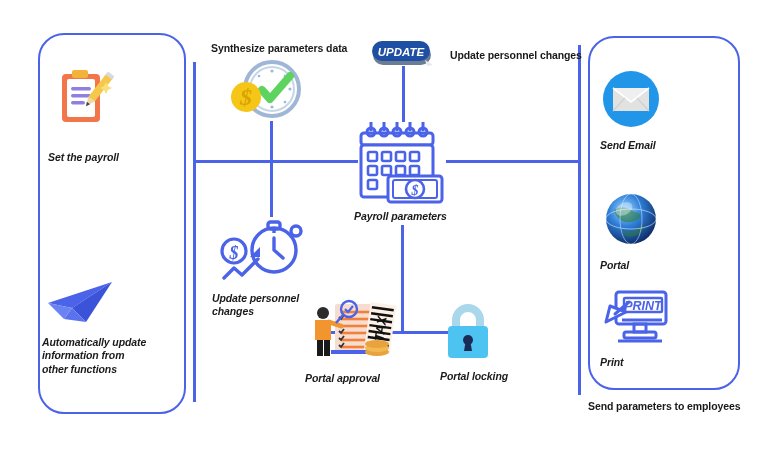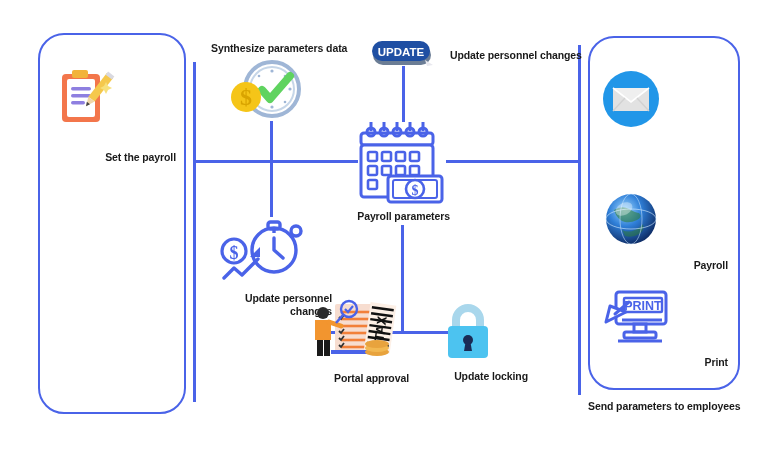--- a/index.html
+++ b/index.html
@@ -29,21 +29,22 @@
 
   .line {
     position: absolute;
     background: #4a63e8;
   }
   .vline { width: 3px; }
   .hline { height: 3px; }
 
   .node {
     position: absolute;
-    text-align: right;
+    text-align: left;
+    font-style: italic;
   }
   .node-label {
     font-size: 10.5px;
     font-weight: bold;
     color: #1a1a1a;
     line-height: 1.28;
     letter-spacing: -0.1px;
     white-space: pre-line;
   }
   .icon-wrap {
@@ -98,20 +99,33 @@
           <polygon points="42,40 50,40 46,49" fill="#f0d6a8"></polygon>
           <polygon points="44,45 48,45 46,49" fill="#444"></polygon>
         </g>
         <path d="M58 22 l2 4 4 2 -4 2 -2 4 -2 -4 -4 -2 4 -2z" fill="#f7e07a"></path>
       </svg>
     </span>
     <div class="node-label" style="margin-top:21px;">Set the payroll</div>
   </div>
 
 
+  <div class="node" style="left:42px; top:278px; width:140px;">
+    <span class="icon-wrap">
+      <svg width="76" height="50" viewBox="0 0 76 50">
+        <polygon points="6,25 70,4 30,30" fill="#4a63e8"></polygon>
+        <polygon points="30,30 70,4 44,44" fill="#3a53d8"></polygon>
+        <polygon points="30,30 44,44 22,41" fill="#5a72ee"></polygon>
+        <polygon points="6,25 30,30 22,41" fill="#6b82f2"></polygon>
+      </svg>
+    </span>
+    <div class="node-label" style="margin-top:8px;">Automatically update
+information from
+other functions</div>
+  </div>
 
   <div class="caption" style="left:211px; top:42px;">Synthesize parameters data</div>
   <div class="node" style="left:222px; top:58px; width:96px;">
     <span class="icon-wrap">
       <svg width="96" height="64" viewBox="0 0 96 64">
         <circle cx="50" cy="31" r="27" fill="none" stroke="#9fb6d6" stroke-width="4"></circle>
         <circle cx="50" cy="31" r="22" fill="#ffffff" stroke="#c6d6e8" stroke-width="2"></circle>
         <g fill="#9fb6d6">
           <circle cx="50" cy="13" r="1.6"></circle>
             <circle cx="50" cy="49" r="1.6"></circle>
@@ -249,56 +263,57 @@
 
   <div class="node" style="left:440px; top:300px; width:88px;">
     <span class="icon-wrap">
       <svg width="56" height="62" viewBox="0 0 56 62">
         <path d="M16 28 v-8 a12 12 0 0 1 24 0 v8" fill="none" stroke="#a9d7ec" stroke-width="8" stroke-linecap="round"></path>
         <rect x="8" y="26" width="40" height="32" rx="4" fill="#4cc3f0"></rect>
         <circle cx="28" cy="40" r="5" fill="#1a2b55"></circle>
         <path d="M25.6 42 h4.8 l1.6 9 h-8z" fill="#1a2b55"></path>
       </svg>
     </span>
-    <div class="node-label" style="margin-top:8px;">Update locking</div>
+    <div class="node-label" style="margin-top:8px;">Portal locking</div>
   </div>
 
   <div class="panel" id="right-panel"></div>
 
   <div class="node" style="left:600px; top:68px; width:128px;">
     <span class="icon-wrap">
       <svg width="62" height="62" viewBox="0 0 62 62">
         <circle cx="31" cy="31" r="28" fill="#2196e8"></circle>
         <rect x="13" y="20" width="36" height="23" rx="2" fill="#e2e2e2"></rect>
         <polygon points="13,20 49,20 31,34" fill="#efefef"></polygon>
         <path d="M13 20 L31 34 L49 20" fill="none" stroke="#ffffff" stroke-width="1.6"></path>
         <path d="M13 43 L25 30 M49 43 L37 30" stroke="#d2d2d2" stroke-width="1.4"></path>
       </svg>
     </span>
+    <div class="node-label" style="margin-top:9px;">Send Email</div>
   </div>
 
   <div class="node" style="left:600px; top:188px; width:128px;">
     <span class="icon-wrap">
       <svg width="62" height="62" viewBox="0 0 62 62">
         <defs>
           <radialGradient id="gg" cx="38%" cy="32%" r="72%">
             <stop offset="0%" stop-color="#9fd8ff"></stop>
             <stop offset="45%" stop-color="#2f7fd8"></stop>
             <stop offset="100%" stop-color="#0d2a63"></stop>
           </radialGradient>
         </defs>
         <circle cx="31" cy="31" r="25" fill="url(#gg)"></circle>
         <path d="M14 22 q8 -5 15 -1 t10 4 q4 4 -2 7 t-12 2 q-8 -2 -11 -12z" fill="#2e7d32" opacity="0.55"></path>
         <path d="M22 42 q7 3 13 0 t8 -6 q2 6 -4 10 t-14 2z" fill="#2e7d32" opacity="0.5"></path>
         <ellipse cx="31" cy="31" rx="25" ry="10" fill="none" stroke="#cfe8ff" stroke-width="0.9" opacity="0.7"></ellipse>
         <ellipse cx="31" cy="31" rx="11" ry="25" fill="none" stroke="#cfe8ff" stroke-width="0.9" opacity="0.6"></ellipse>
         <ellipse cx="24" cy="21" rx="9" ry="6" fill="#ffffff" opacity="0.35" transform="rotate(-28 24 21)"></ellipse>
       </svg>
     </span>
-    <div class="node-label" style="margin-top:9px;">Payroll</div>
+    <div class="node-label" style="margin-top:9px;">Portal</div>
   </div>
 
   <div class="node" style="left:600px; top:288px; width:128px;">
     <span class="icon-wrap">
       <svg width="72" height="60" viewBox="0 0 72 60">
         <rect x="16" y="4" width="50" height="32" rx="3" fill="none" stroke="#4a63e8" stroke-width="3"></rect>
         <rect x="24" y="10" width="38" height="14" rx="1" fill="#ffffff" stroke="#4a63e8" stroke-width="2.4"></rect>
         <text x="43" y="22" font-family="'Liberation Sans',sans-serif" font-size="12.5" font-weight="bold" fill="#4a63e8" text-anchor="middle">PRINT</text>
         <line x1="22" y1="32" x2="62" y2="32" stroke="#4a63e8" stroke-width="3"></line>
         <rect x="34" y="36" width="12" height="8" fill="none" stroke="#4a63e8" stroke-width="3"></rect>

